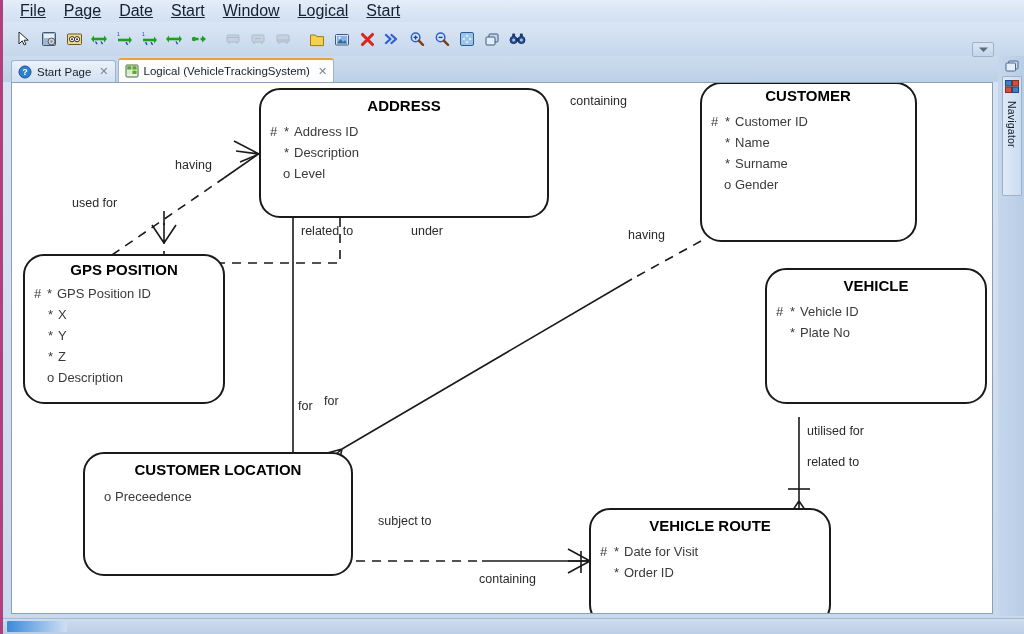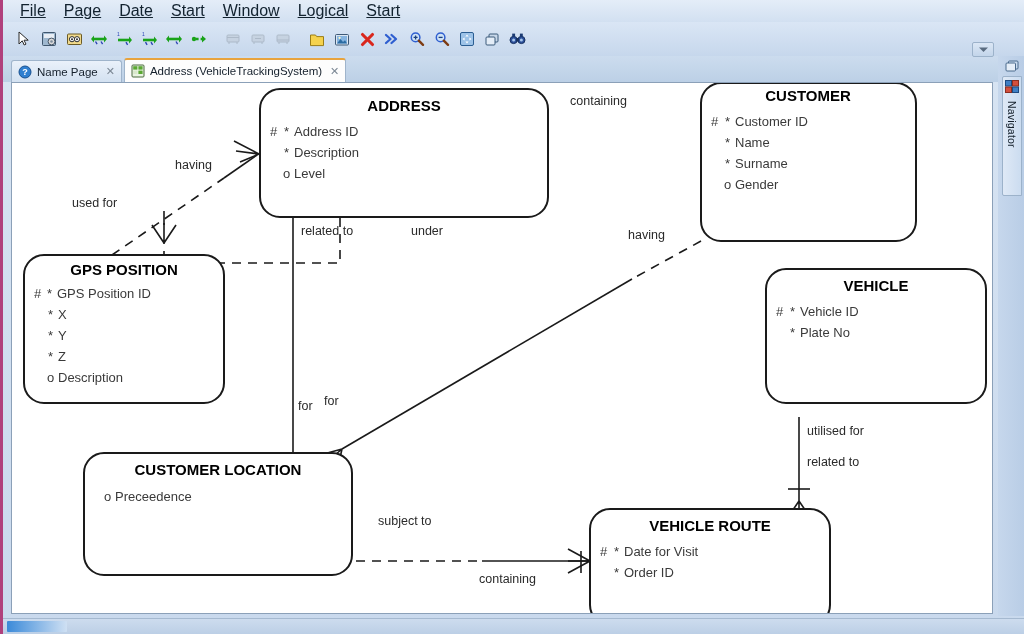--- a/index.html
+++ b/index.html
@@ -350,34 +350,34 @@
   </div>
 
   <div id="tabstrip">
     <div class="tab">
       <span class="tabicon">
         <svg width="14" height="14" viewBox="0 0 14 14">
             <circle cx="7" cy="7" r="6" fill="#2f7fd0" stroke="#19508f"></circle>
             <text x="7" y="10.3" font-size="9" font-weight="bold" text-anchor="middle" fill="#fff" font-family="Liberation Sans, sans-serif">?</text>
           </svg>
       </span>
-      <span>Name Page</span>
+      <span>Start Page</span>
       <span class="closex">✕</span>
     </div>
     <div class="tab active">
       <span class="tabicon">
         <svg width="14" height="14" viewBox="0 0 14 14">
           <rect x="1" y="1" width="12" height="12" rx="1" fill="#e9f3e2" stroke="#4b6a3d"></rect>
           <rect x="2.2" y="2.2" width="4.2" height="3.4" fill="#5aa832"></rect>
           <rect x="7.4" y="2.2" width="4.2" height="3.4" fill="#5aa832"></rect>
           <rect x="2.2" y="6.6" width="4.2" height="3.4" fill="#d8e8cb"></rect>
           <rect x="7.4" y="6.6" width="4.2" height="3.4" fill="#5aa832"></rect>
         </svg>
       </span>
-      <span>Address (VehicleTrackingSystem)</span>
+      <span>Logical (VehicleTrackingSystem)</span>
       <span class="closex">✕</span>
     </div>
   </div>
 
   <div id="navstrip">
     <div id="autohide">
       <svg width="14" height="12" viewBox="0 0 14 12">
         <rect x="3.5" y="1" width="9.5" height="8" rx="1" fill="#c9dbef" stroke="#4a6a8c"></rect>
         <rect x="1" y="3" width="9.5" height="8" rx="1" fill="#e5eef8" stroke="#4a6a8c"></rect>
       </svg>

